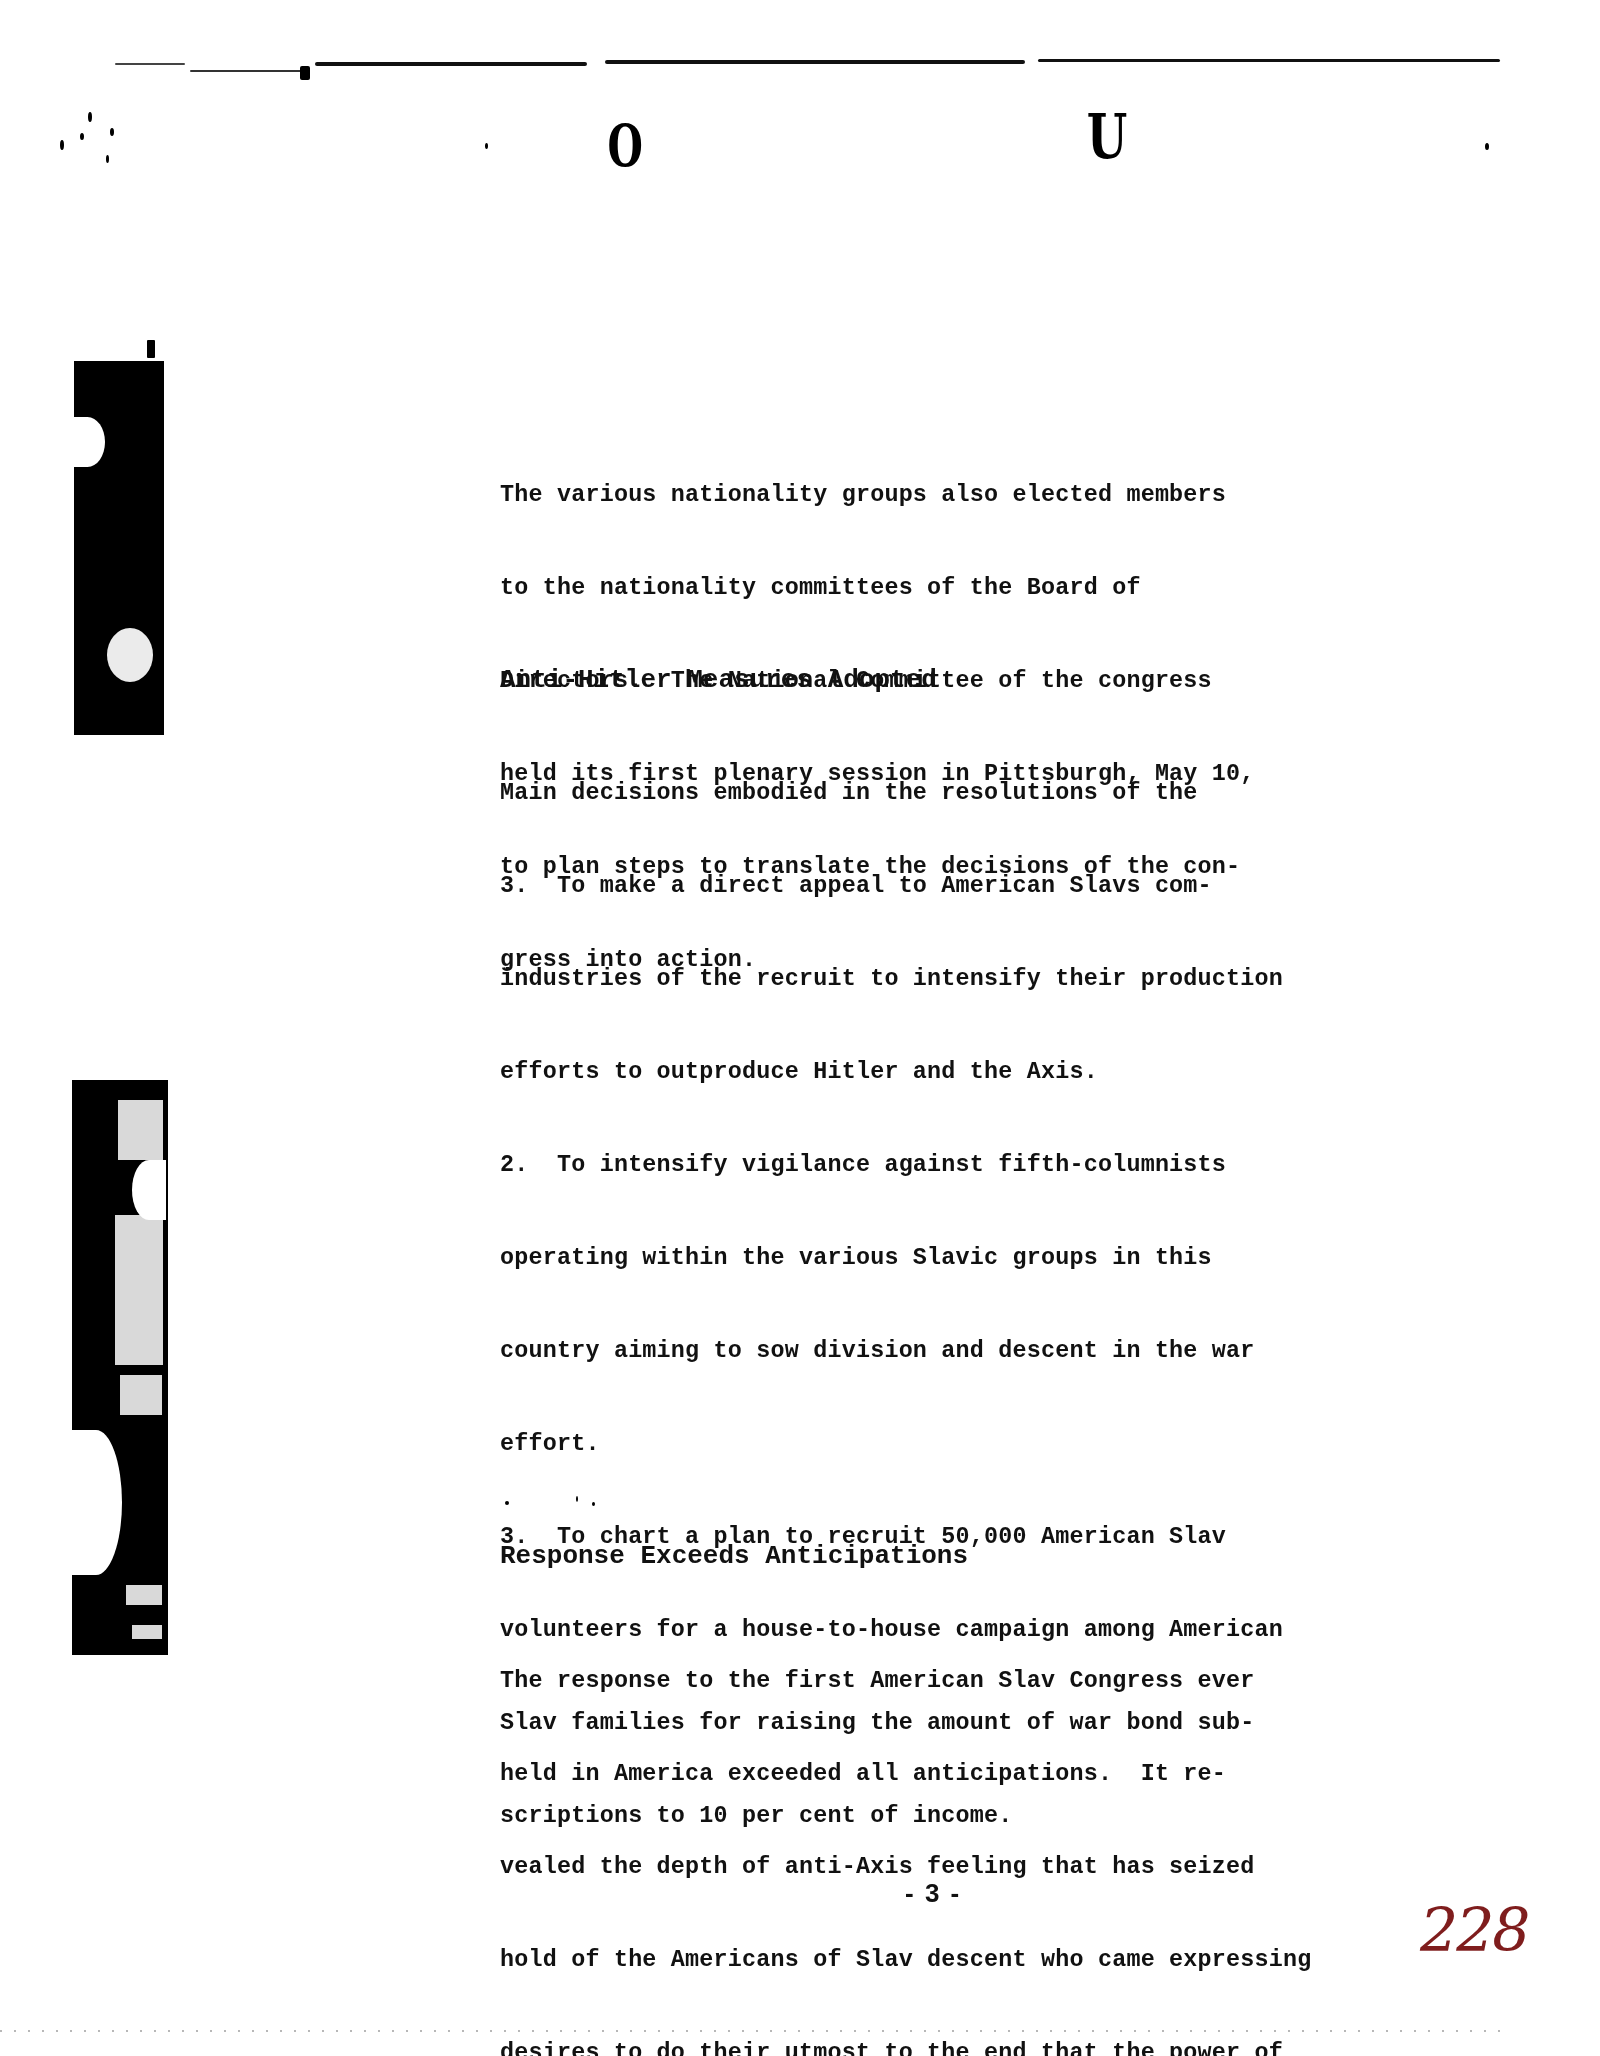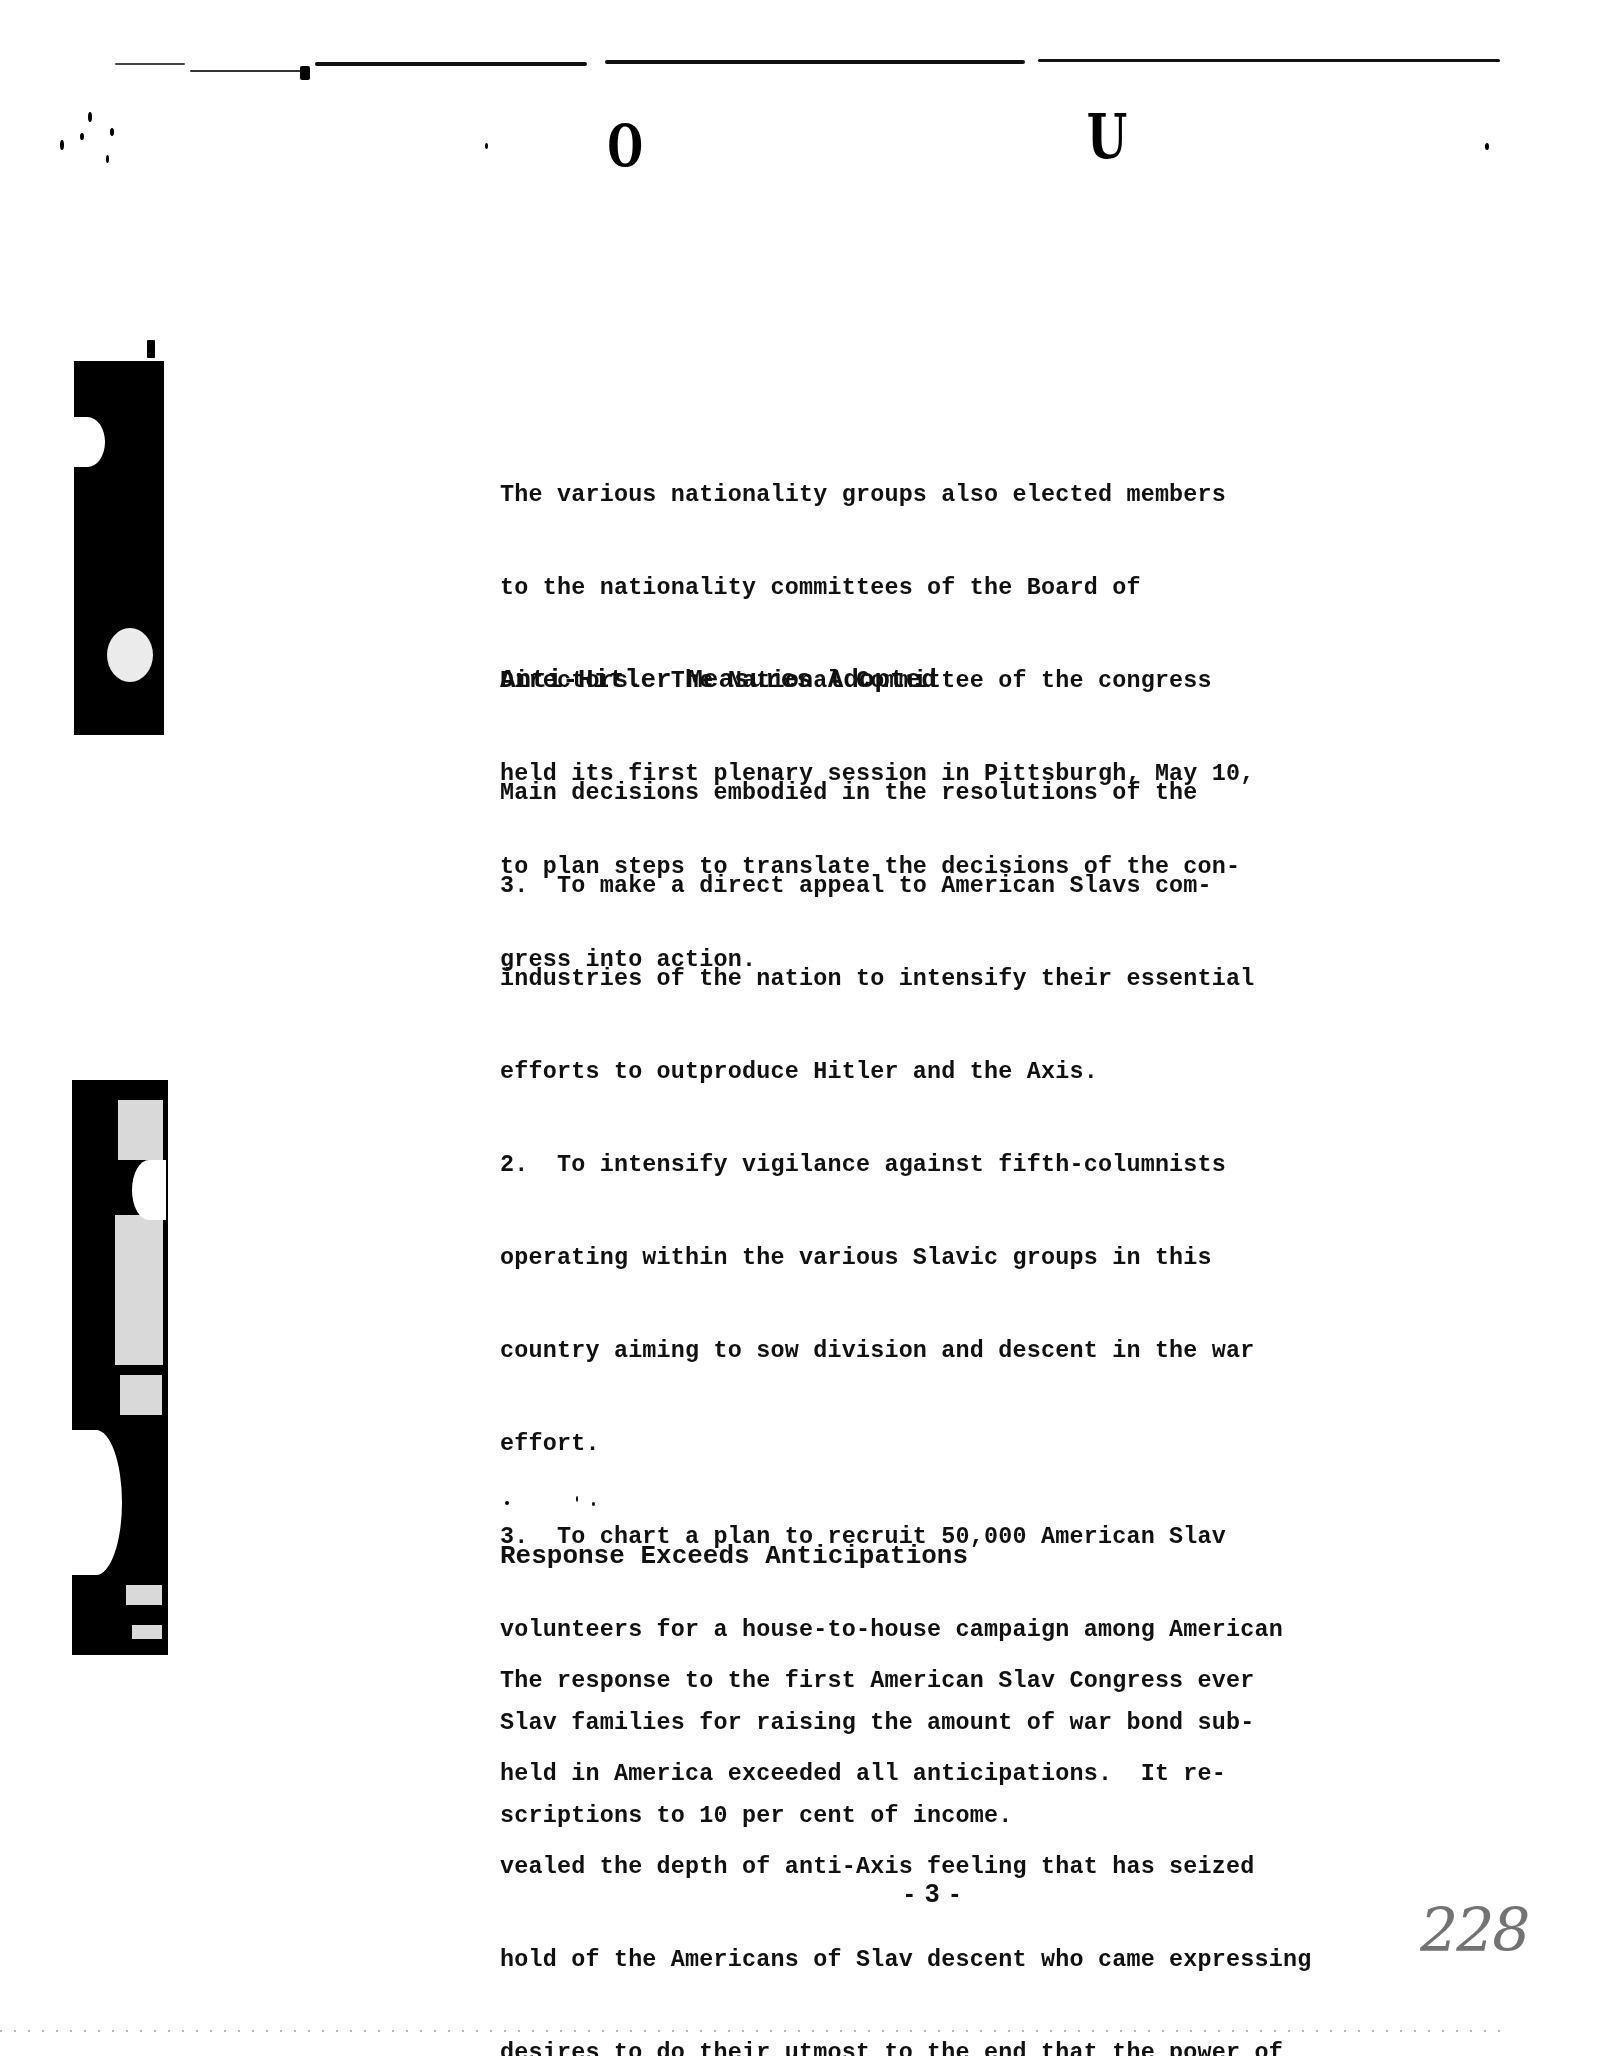--- a/index.html
+++ b/index.html
@@ -24,21 +24,21 @@
   .notch { position: absolute; background: #fff; border-radius: 0 50% 50% 0; }
   .blotch { position: absolute; background: #fff; border-radius: 50%; opacity: 0.92; }
   .noise { position: absolute; background: #fff; opacity: 0.85; }
 
   
   .text { position: absolute; left: 500px; width: 900px; font-size: 23.4px; line-height: 31px; white-space: pre; font-weight: bold; letter-spacing: 0.2px; }
   .text .line { display: block; height: 31px; }
   .heading { position: absolute; left: 500px; font-size: 26px; line-height: 31px; white-space: pre; font-weight: bold; }
 
   .page-number { position: absolute; left: 905px; top: 1878px; font-size: 26px; font-weight: bold; font-family: "Liberation Sans", sans-serif; letter-spacing: 2px; }
-  .handwritten-number { position: absolute; left: 1420px; top: 1895px; font-family: "DejaVu Serif", serif; font-style: italic; font-size: 60px; color: #737373; letter-spacing: -2px; }
+  .handwritten-number { position: absolute; left: 1420px; top: 1895px; font-family: "DejaVu Serif", serif; font-style: italic; font-size: 60px; color: #7f1d1d; letter-spacing: -2px; }
 
   .bottom-noise { position: absolute; left: 0; top: 2030px; width: 1500px; height: 2px;
     background: repeating-linear-gradient(90deg, #999 0 2px, transparent 2px 14px); opacity: 0.7; }
 </style>
 </head>
 <body>
 
 <div class="page">
 
   <div class="rule thin" style="left:190px; top:70px; width:115px;"></div>
@@ -80,21 +80,21 @@
     <span class="line">held its first plenary session in Pittsburgh, May 10,</span>
     <span class="line">to plan steps to translate the decisions of the con-</span>
     <span class="line">gress into action.</span>
   </div>
 
   <div class="heading" style="top:665px;">Anti-Hitler Measures Adopted</div>
 
   <div class="text" style="top:716px;">
     <span class="line">Main decisions embodied in the resolutions of the</span>
     <span class="line">3.  To make a direct appeal to American Slavs com-</span>
-    <span class="line">industries of the nation to intensify their essential</span>
+    <span class="line">industries of the recruit to intensify their production</span>
     <span class="line">efforts to outproduce Hitler and the Axis.</span>
     <span class="line">2.  To intensify vigilance against fifth-columnists</span>
     <span class="line">operating within the various Slavic groups in this</span>
     <span class="line">country aiming to sow division and descent in the war</span>
     <span class="line">effort.</span>
     <span class="line">3.  To chart a plan to recruit 50,000 American Slav</span>
     <span class="line">volunteers for a house-to-house campaign among American</span>
     <span class="line">Slav families for raising the amount of war bond sub-</span>
     <span class="line">scriptions to 10 per cent of income.</span>
     

